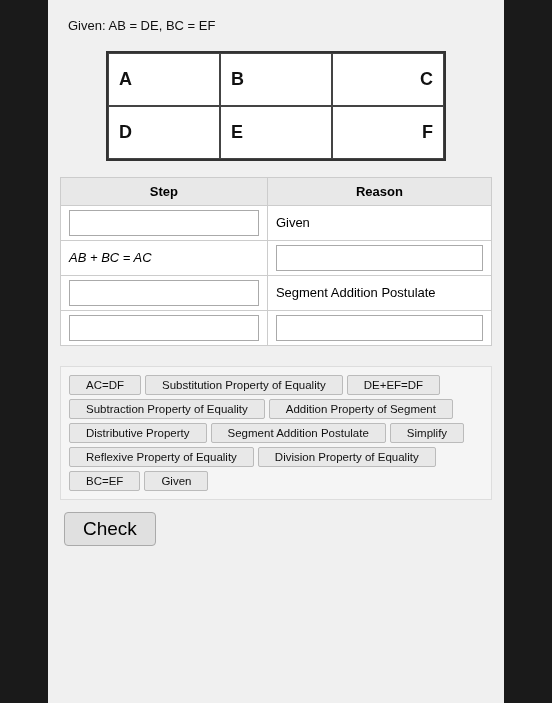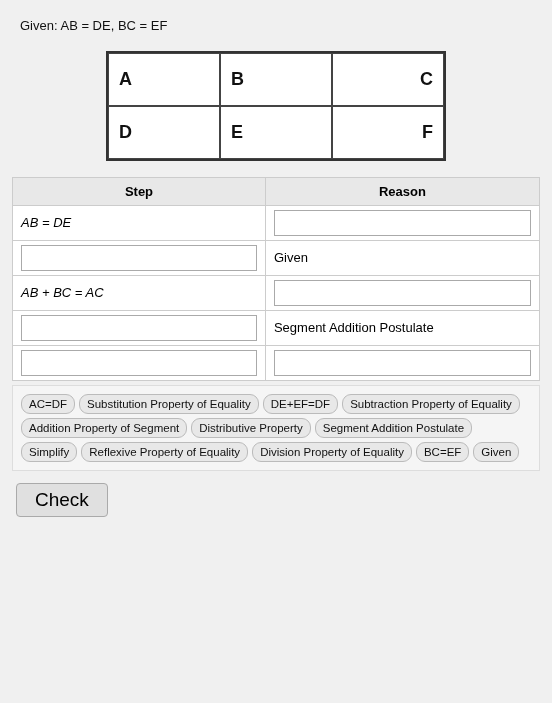--- a/index.html
+++ b/index.html
@@ -7,21 +7,21 @@
       background: #1a1a1a;
       font-family: Arial, sans-serif;
       font-size: 13px;
       display: flex;
       justify-content: center;
       align-items: flex-start;
       min-height: 703px;
       padding: 0;
     }
     .page {
-      width: 552px;
+      width: 456px;
       min-height: 703px;
       background: #f0f0f0;
       padding: 16px 12px 20px 12px;
       position: relative;
     }
     .given-section {
       margin-bottom: 14px;
       margin-left: 8px;
     }
     .given-section p {
@@ -54,21 +54,21 @@
     }
     .diagram-cell.right {
       justify-content: flex-end;
     }
 
     
     .proof-table {
       width: 100%;
       border-collapse: collapse;
       background: #c4b5fd;
-      margin-bottom: 4px;
+      margin-bottom: 20px;
     }
     .proof-table th {
       background: #e8e8e8;
       border: 1px solid #ccc;
       padding: 6px 12px;
       font-size: 13px;
       font-weight: bold;
       text-align: center;
     }
     .proof-table td {
@@ -101,22 +101,22 @@
       border: 1px solid #ddd;
       padding: 8px 8px;
       margin-bottom: 12px;
       display: flex;
       flex-wrap: wrap;
       gap: 4px;
     }
     .chip {
       background: #e8e8e8;
       border: 1px solid #bbb;
-      border-radius: 9px;
-      padding: 3px 7px;
+      border-radius: 2px;
+      padding: 3px 16px;
       font-size: 11.5px;
       cursor: pointer;
       color: #111;
       white-space: nowrap;
     }
 
     
     .check-btn {
       background: #e0e0e0;
       border: 1px solid #aaa;
@@ -155,28 +155,20 @@
   
   <table class="proof-table">
     <thead>
       <tr>
         <th>Step</th>
         <th>Reason</th>
       </tr>
     </thead>
     <tbody>
 
-      <tr>
-        <td class="step-cell">
-          <span class="math">AB = DE</span>
-        </td>
-        <td class="reason-cell">
-          <input class="input-box" type="text" value="" style="">
-        </td>
-      </tr>
 
       <tr>
         <td class="step-cell">
           <input class="input-box" type="text" value="" style="">
         </td>
         <td class="reason-cell">
           <span>Given</span>
         </td>
       </tr>
 

